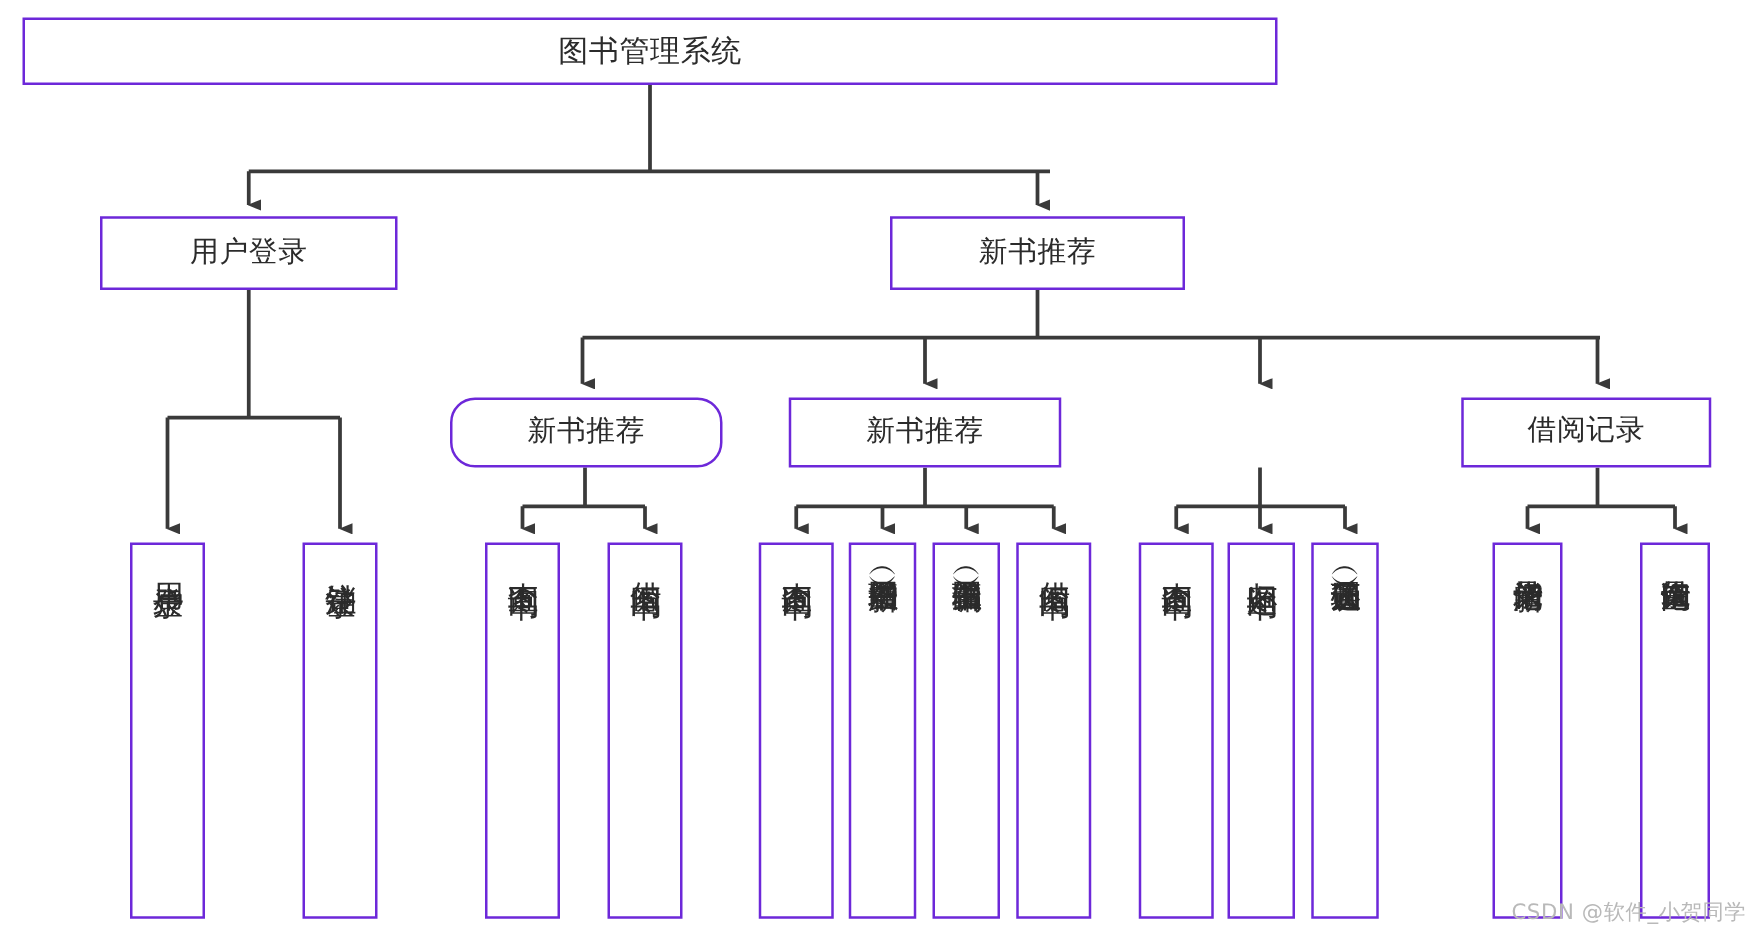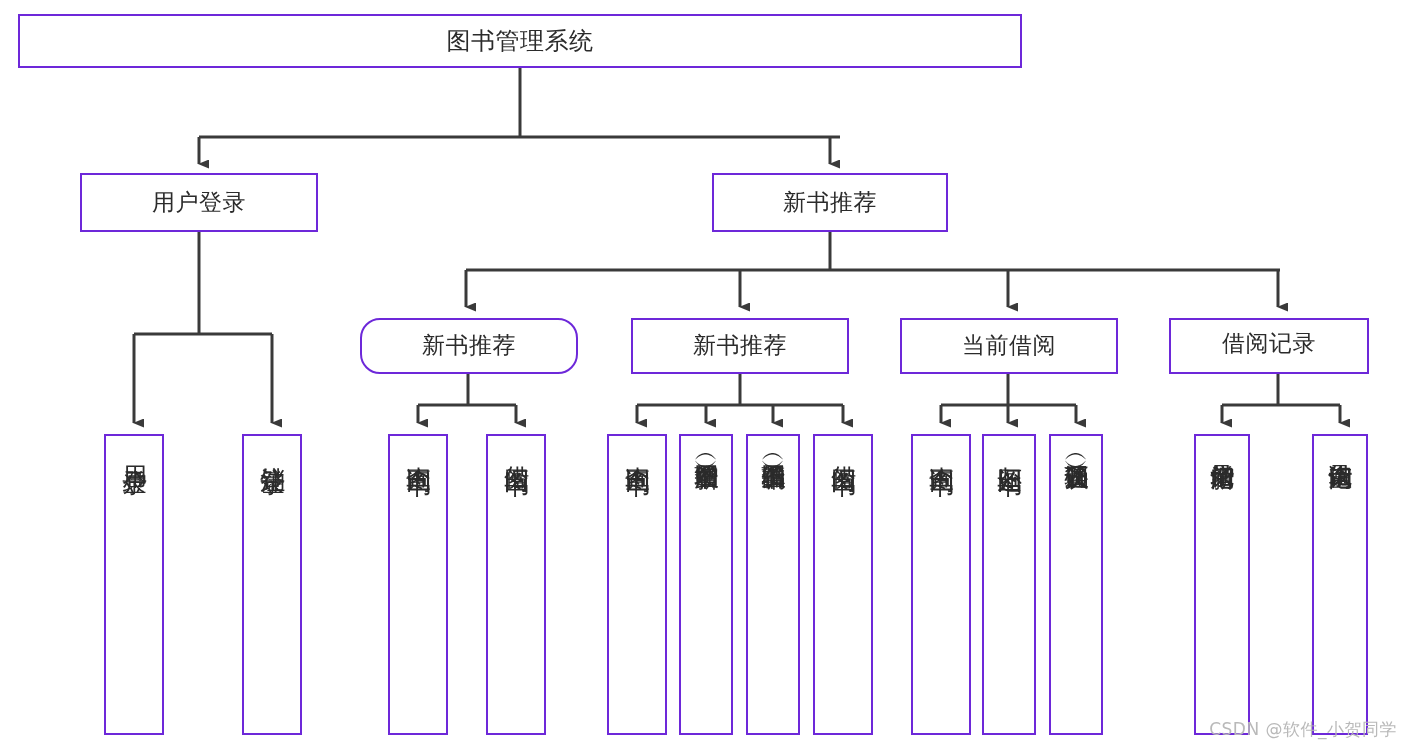--- a/index.html
+++ b/index.html
@@ -146,23 +146,20 @@
   <div class="node h" style="left:712px; top:173px; width:236px; height:59px;">
     <span class="lbl">新书推荐</span>
   </div>
 
   <div class="node h" style="left:360px; top:318px; width:218px; height:56px;border-radius:20px;">
     <span class="lbl">新书推荐</span>
   </div>
   <div class="node h" style="left:631px; top:318px; width:218px; height:56px;">
     <span class="lbl">新书推荐</span>
   </div>
-  <div class="node h" style="left:900px; top:318px; width:218px; height:56px;">
-    <span class="lbl">当前借阅</span>
-  </div>
   <div class="node h" style="left:1169px; top:318px; width:200px; height:56px;font-family:Liberation Mono, monospace;">
     <span class="lbl">借阅记录</span>
   </div>
 
   <div class="node v" style="left:104px; top:434px; width:60px; height:301px;">
     <span class="lbl">用户登录</span>
   </div>
   <div class="node v" style="left:242px; top:434px; width:60px; height:301px;">
     <span class="lbl">注销登录</span>
   </div>

